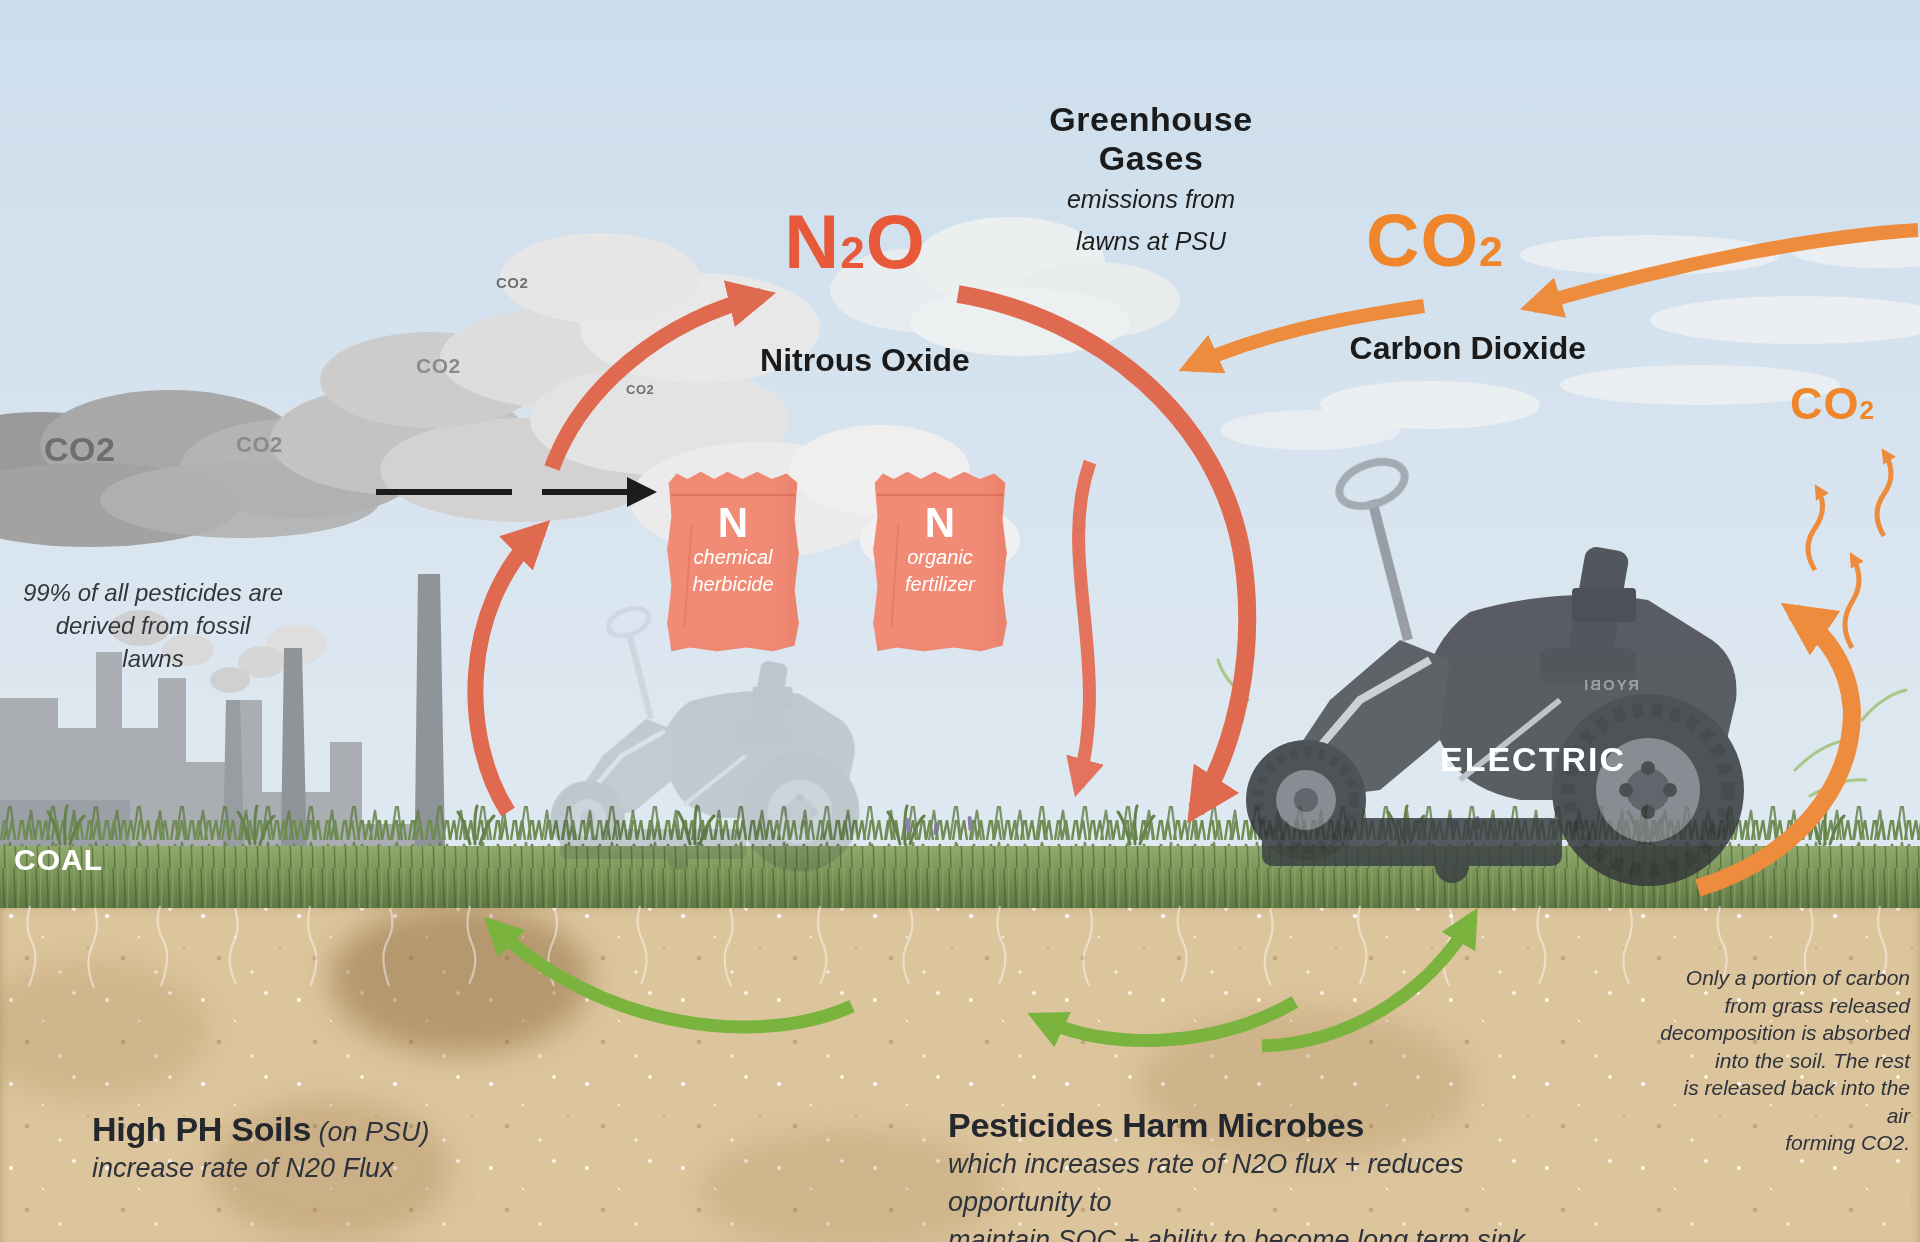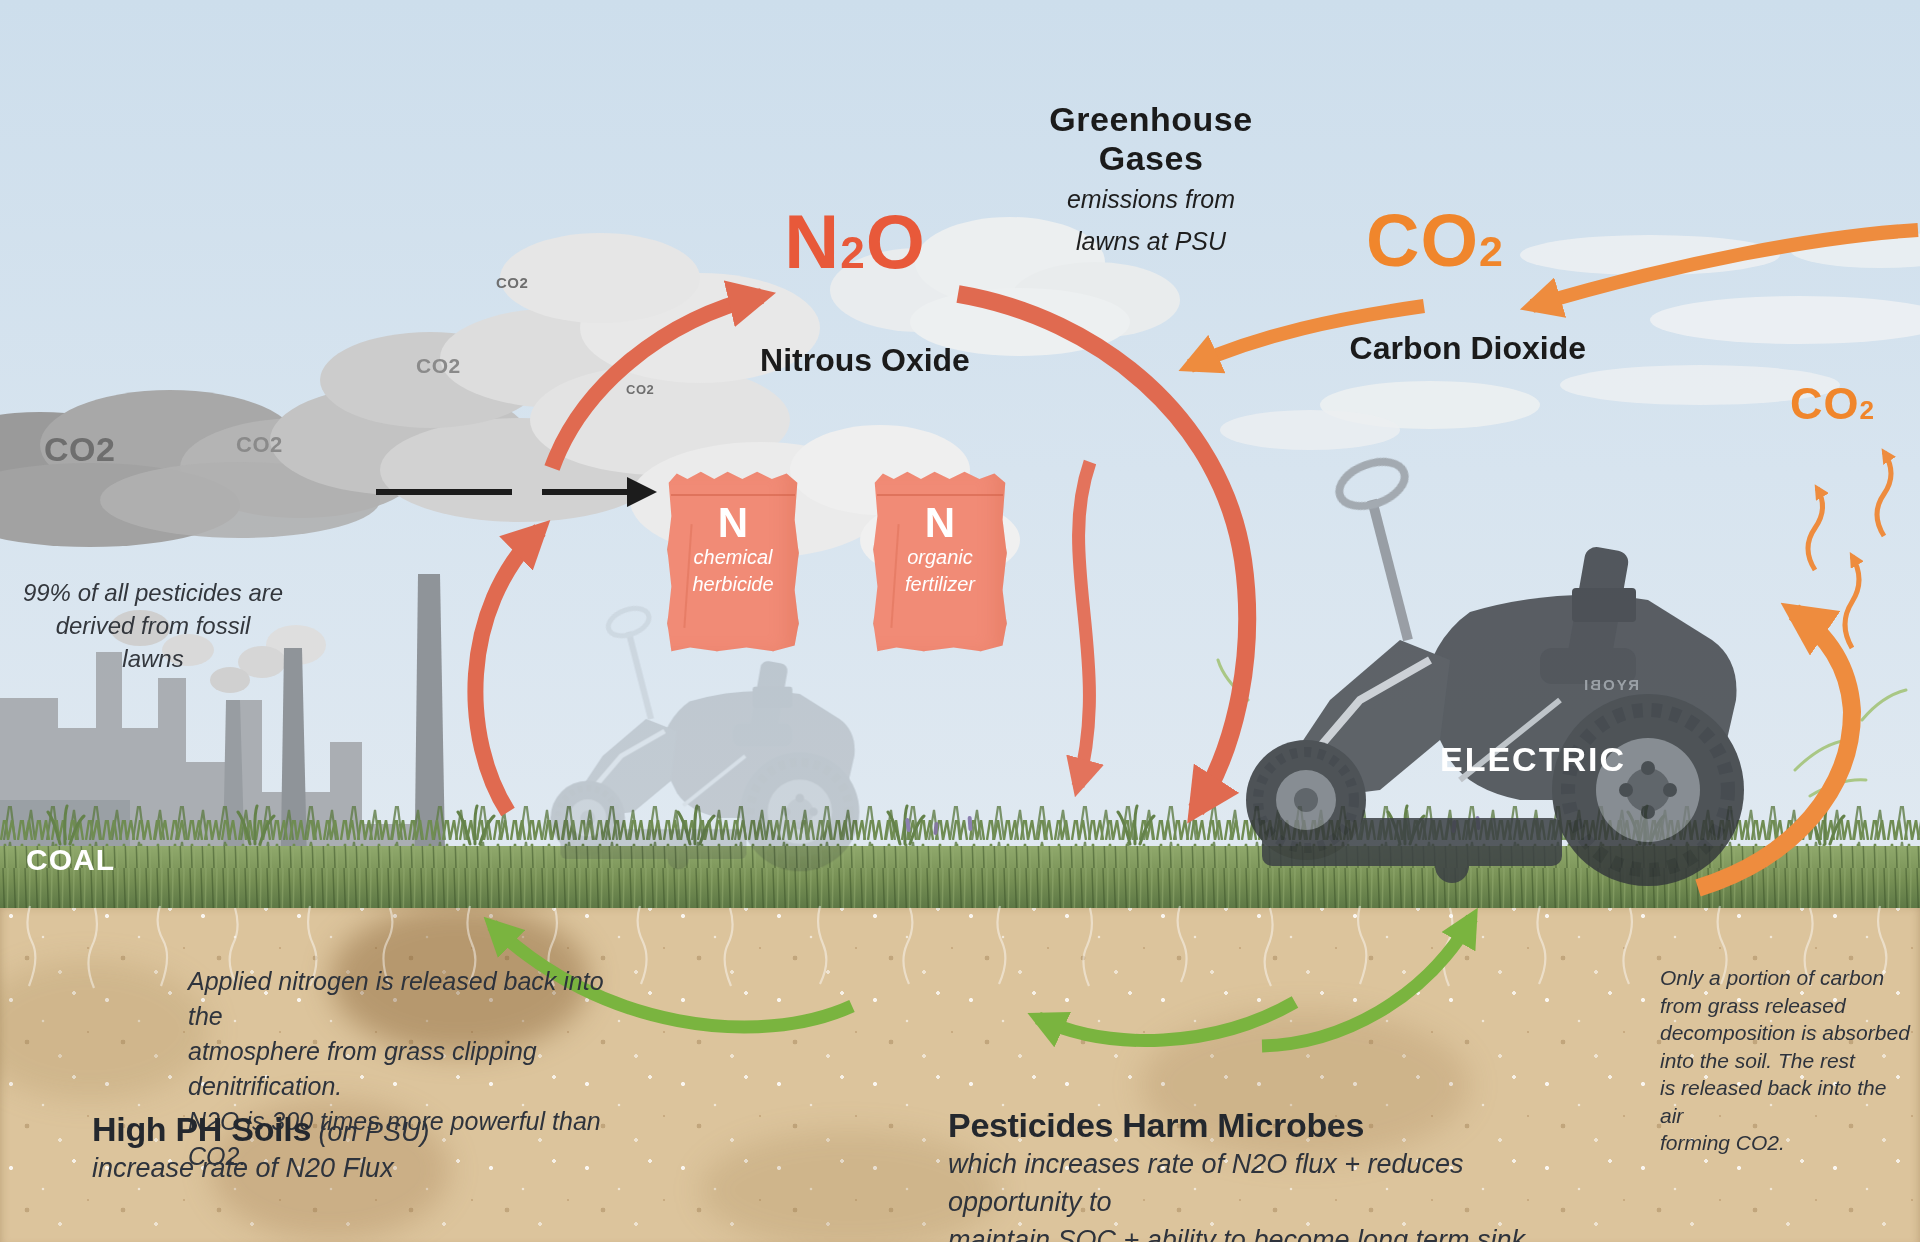--- a/index.html
+++ b/index.html
@@ -48,28 +48,28 @@
   .co2-name{left:1326px;top:330px;width:260px;text-align:right;}
   .co2-right{left:1790px;top:378px;width:120px;font-size:45px;color:var(--co2-orange);}
   .smoke-co2{position:absolute;font-weight:800;color:var(--smoke-text);letter-spacing:.5px;z-index:4;}
   .sc1{left:44px;top:430px;font-size:34px;color:#6e6e6e;}
   .sc2{left:236px;top:432px;font-size:22px;}
   .sc3{left:416px;top:354px;font-size:21px;}
   .sc4{left:496px;top:274px;font-size:15px;color:#6f6f6f;}
   .sc5{left:626px;top:382px;font-size:13px;color:#6f6f6f;}
   .note{font-style:italic;color:#2e333c;}
   .note-99{left:22px;top:576px;width:262px;text-align:center;font-size:24px;line-height:33px;color:#33373d;}
-  .coal{left:14px;top:843px;font-size:30px;font-weight:800;color:#fff;letter-spacing:1px;font-style:normal;z-index:4;margin-left:12px;}
+  .coal{left:14px;top:843px;font-size:30px;font-weight:800;color:#fff;letter-spacing:1px;font-style:normal;z-index:4;}
   .note-applied{left:188px;top:964px;width:440px;font-size:25px;line-height:35px;}
   .note-highph{left:92px;top:1110px;width:460px;}
   .note-heading{font-weight:800;font-style:normal;color:#24282e;font-size:34px;letter-spacing:-.3px;}
   .note-heading-suffix{font-style:italic;font-weight:400;font-size:27px;}
   .note-line{font-size:27px;line-height:38px;}
   .note-microbes{left:948px;top:1106px;width:640px;}
-  .note-carbon{left:1660px;top:964px;width:250px;font-size:21px;line-height:27.5px;}
+  .note-carbon{left:1660px;top:964px;width:250px;font-size:21px;line-height:27.5px;text-align:right;}
   
   .bag{position:absolute;z-index:3;background:var(--bag);text-align:center;color:#fff;
        clip-path:polygon(2% 8%,8% 3%,16% 6%,26% 2%,36% 6%,46% 2%,57% 6%,68% 2%,79% 6%,90% 3%,98% 8%,
                          96% 28%,99% 46%,96% 66%,99% 84%,96% 96%,80% 99%,60% 97%,38% 99%,18% 97%,4% 99%,
                          1% 84%,4% 64%,1% 44%,4% 26%);
        box-shadow:inset 0 0 0 2px rgba(214,103,77,.55), inset -14px 0 16px rgba(214,103,77,.25);}
   .bag::before{content:"";position:absolute;left:4%;right:4%;top:26px;height:2px;background:rgba(205,92,66,.5);}
   .bag::after{content:"";position:absolute;left:16%;top:30%;width:2px;height:56%;
               background:rgba(213,100,74,.35);transform:rotate(4deg);}
   .bag-chem{left:666px;top:468px;width:134px;height:185px;}
@@ -291,25 +291,20 @@
   </div>
   <div class="bag bag-org">
     <div class="bag-letter">N</div>
     <div class="bag-line">organic</div>
     <div class="bag-line">fertilizer</div>
   </div>
 
   <div class="txt electric">ELECTRIC</div>
   <div class="txt brand">RYOBI</div>
 
-  <div class="txt note note-applied">
-    <div>Applied nitrogen is released back into the</div>
-    <div>atmosphere from grass clipping denitrification.</div>
-    <div>N2O is 300 times more powerful than CO2.</div>
-  </div>
 
   <div class="txt note note-highph">
     <div><span class="note-heading">High PH Soils</span><span class="note-heading-suffix"> (on PSU)</span></div>
     <div class="note-line">increase rate of N20 Flux</div>
   </div>
 
   <div class="txt note note-microbes">
     <div class="note-heading">Pesticides Harm Microbes</div>
     <div class="note-line">which increases rate of N2O flux + reduces opportunity to</div>
     <div class="note-line">maintain SOC + ability to become long term sink.</div>

